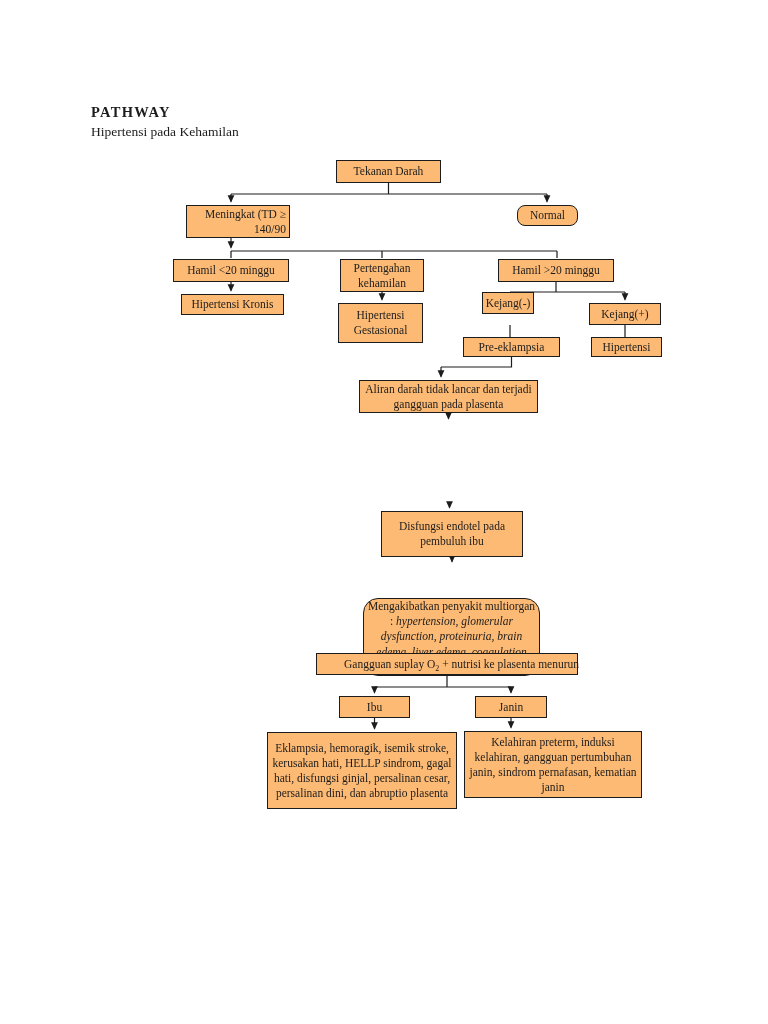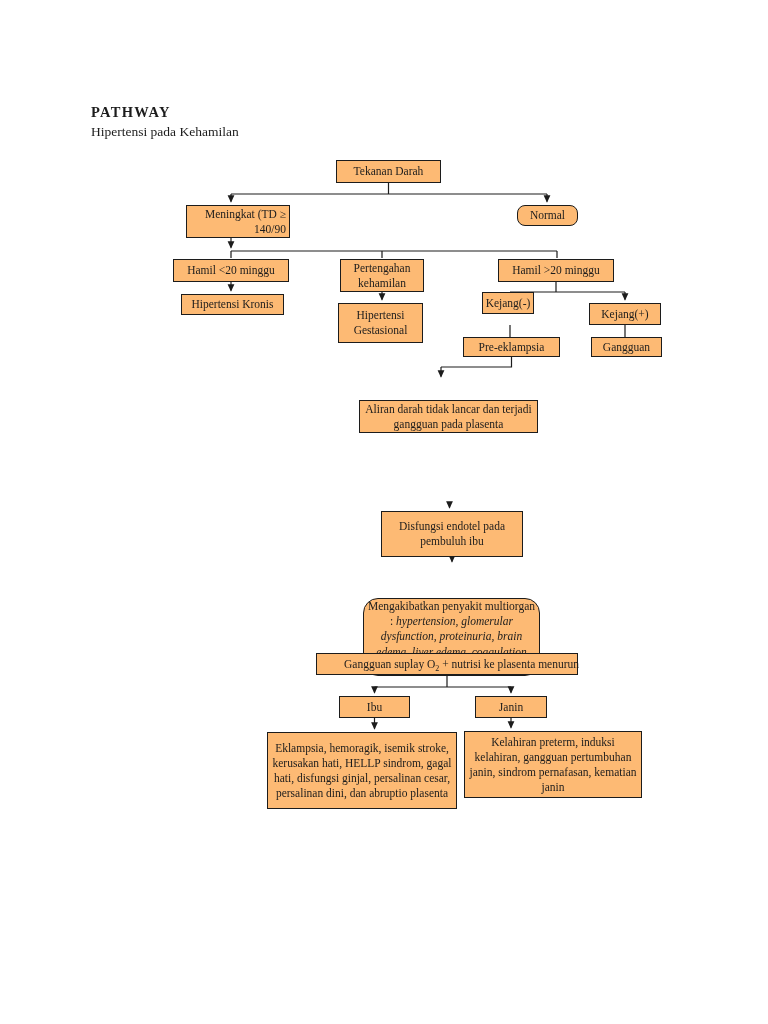--- a/index.html
+++ b/index.html
@@ -46,21 +46,21 @@
   #n-normal               { left: 517px; top: 205px; width: 61px;  height: 21px; border-radius: 8px; }
   #n-hamil-lt20           { left: 173px; top: 259px; width: 116px; height: 23px; }
   #n-pertengahan          { left: 340px; top: 259px; width: 84px;  height: 33px; }
   #n-hamil-gt20           { left: 498px; top: 259px; width: 116px; height: 23px; }
   #n-hipertensi-kronis    { left: 181px; top: 294px; width: 103px; height: 21px; }
   #n-hipertensi-gestasional{ left: 338px; top: 303px; width: 85px; height: 40px; }
   #n-kejang-neg           { left: 472px; top: 292px; width: 52px;  height: 22px; margin-left: 10px; }
   #n-kejang-pos           { left: 589px; top: 303px; width: 72px;  height: 22px; text-align: right; }
   #n-pre-eklampsia        { left: 463px; top: 337px; width: 97px;  height: 20px; }
   #n-eklampsia            { left: 591px; top: 337px; width: 71px;  height: 20px; }
-  #n-aliran-darah         { left: 359px; top: 380px; width: 179px; height: 33px; margin-top: 20px; }
+  #n-aliran-darah         { left: 359px; top: 380px; width: 179px; height: 33px; }
   #n-sflt1                { left: 359px; top: 422px; width: 181px; height: 80px; line-height: 15.4px; }
   #n-disfungsi            { left: 381px; top: 511px; width: 142px; height: 46px; }
   #n-mengakibatkan        { left: 363px; top: 598px; width: 177px; height: 78px; line-height: 15.2px; border-radius: 15px; }
   #n-gangguan-suplay      { left: 316px; top: 653px; width: 262px; height: 22px; white-space: nowrap; padding-left: 32px; }
   #n-ibu                  { left: 339px; top: 696px; width: 71px;  height: 22px; }
   #n-janin                { left: 475px; top: 696px; width: 72px;  height: 22px; }
   #n-ibu-outcome          { left: 267px; top: 732px; width: 190px; height: 77px; line-height: 15px; }
   #n-janin-outcome        { left: 464px; top: 731px; width: 178px; height: 67px; line-height: 15px; }
   sub { font-size: 8px; line-height: 0; }
 </style>
@@ -108,21 +108,21 @@
   <div class="node" id="n-meningkat">Meningkat (TD ≥ 140/90</div>
   <div class="node" id="n-normal">Normal</div>
   <div class="node" id="n-hamil-lt20">Hamil &lt;20 minggu</div>
   <div class="node" id="n-pertengahan">Pertengahan kehamilan</div>
   <div class="node" id="n-hamil-gt20">Hamil &gt;20 minggu</div>
   <div class="node" id="n-hipertensi-kronis">Hipertensi Kronis</div>
   <div class="node" id="n-hipertensi-gestasional">Hipertensi Gestasional</div>
   <div class="node" id="n-kejang-neg">Kejang(-)</div>
   <div class="node" id="n-kejang-pos">Kejang(+)</div>
   <div class="node" id="n-pre-eklampsia">Pre-eklampsia</div>
-  <div class="node" id="n-eklampsia">Gangguan</div>
+  <div class="node" id="n-eklampsia">Hipertensi</div>
   <div class="node" id="n-aliran-darah">Aliran darah tidak lancar dan terjadi gangguan pada plasenta</div>
   <div class="node" id="n-disfungsi">Disfungsi endotel pada pembuluh ibu</div>
   <div class="node" id="n-mengakibatkan">
       <span class="seg-wrap"><span>Mengakibatkan penyakit multiorgan : </span><span style="font-style: italic;">hypertension, glomerular dysfunction, proteinuria, brain edema, liver edema, coagulation abnormalities</span></span>
     </div>
   <div class="node" id="n-gangguan-suplay">
       <span class="seg-wrap"><span>Gangguan suplay O</span><sub>2</sub><span> + nutrisi ke plasenta menurun</span></span>
     </div>
   <div class="node" id="n-ibu">Ibu</div>
   <div class="node" id="n-janin">Janin</div>

